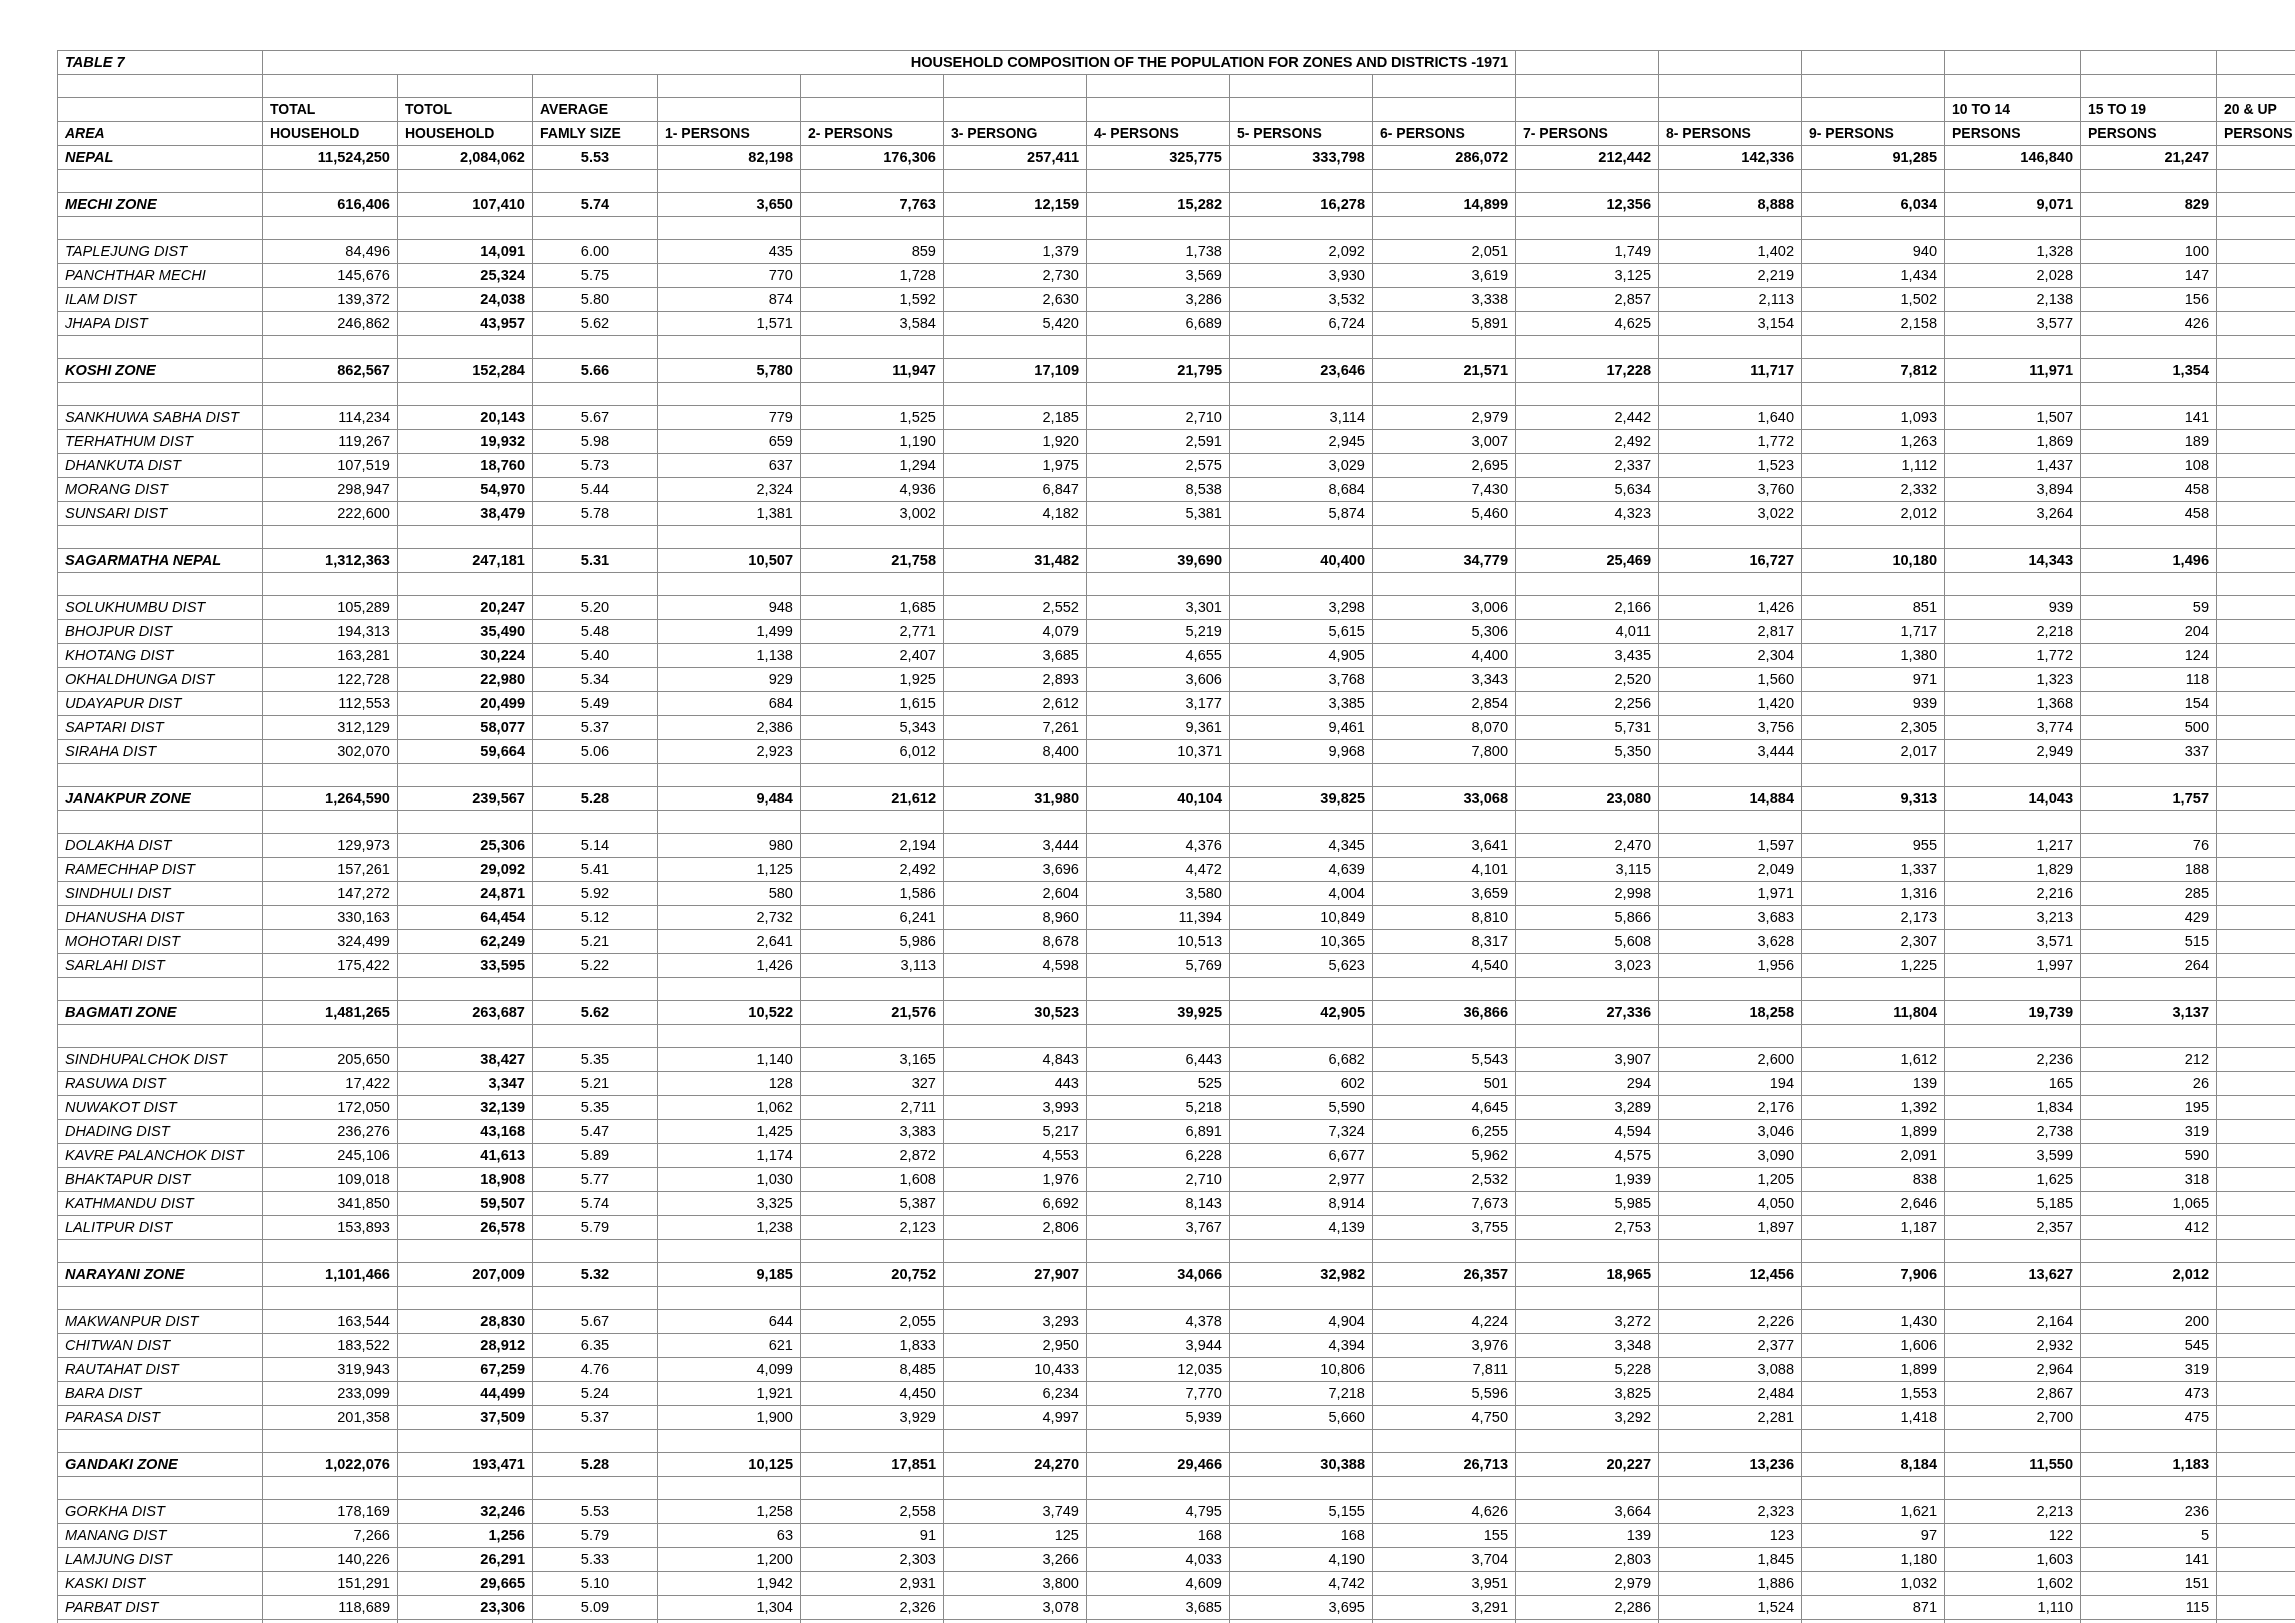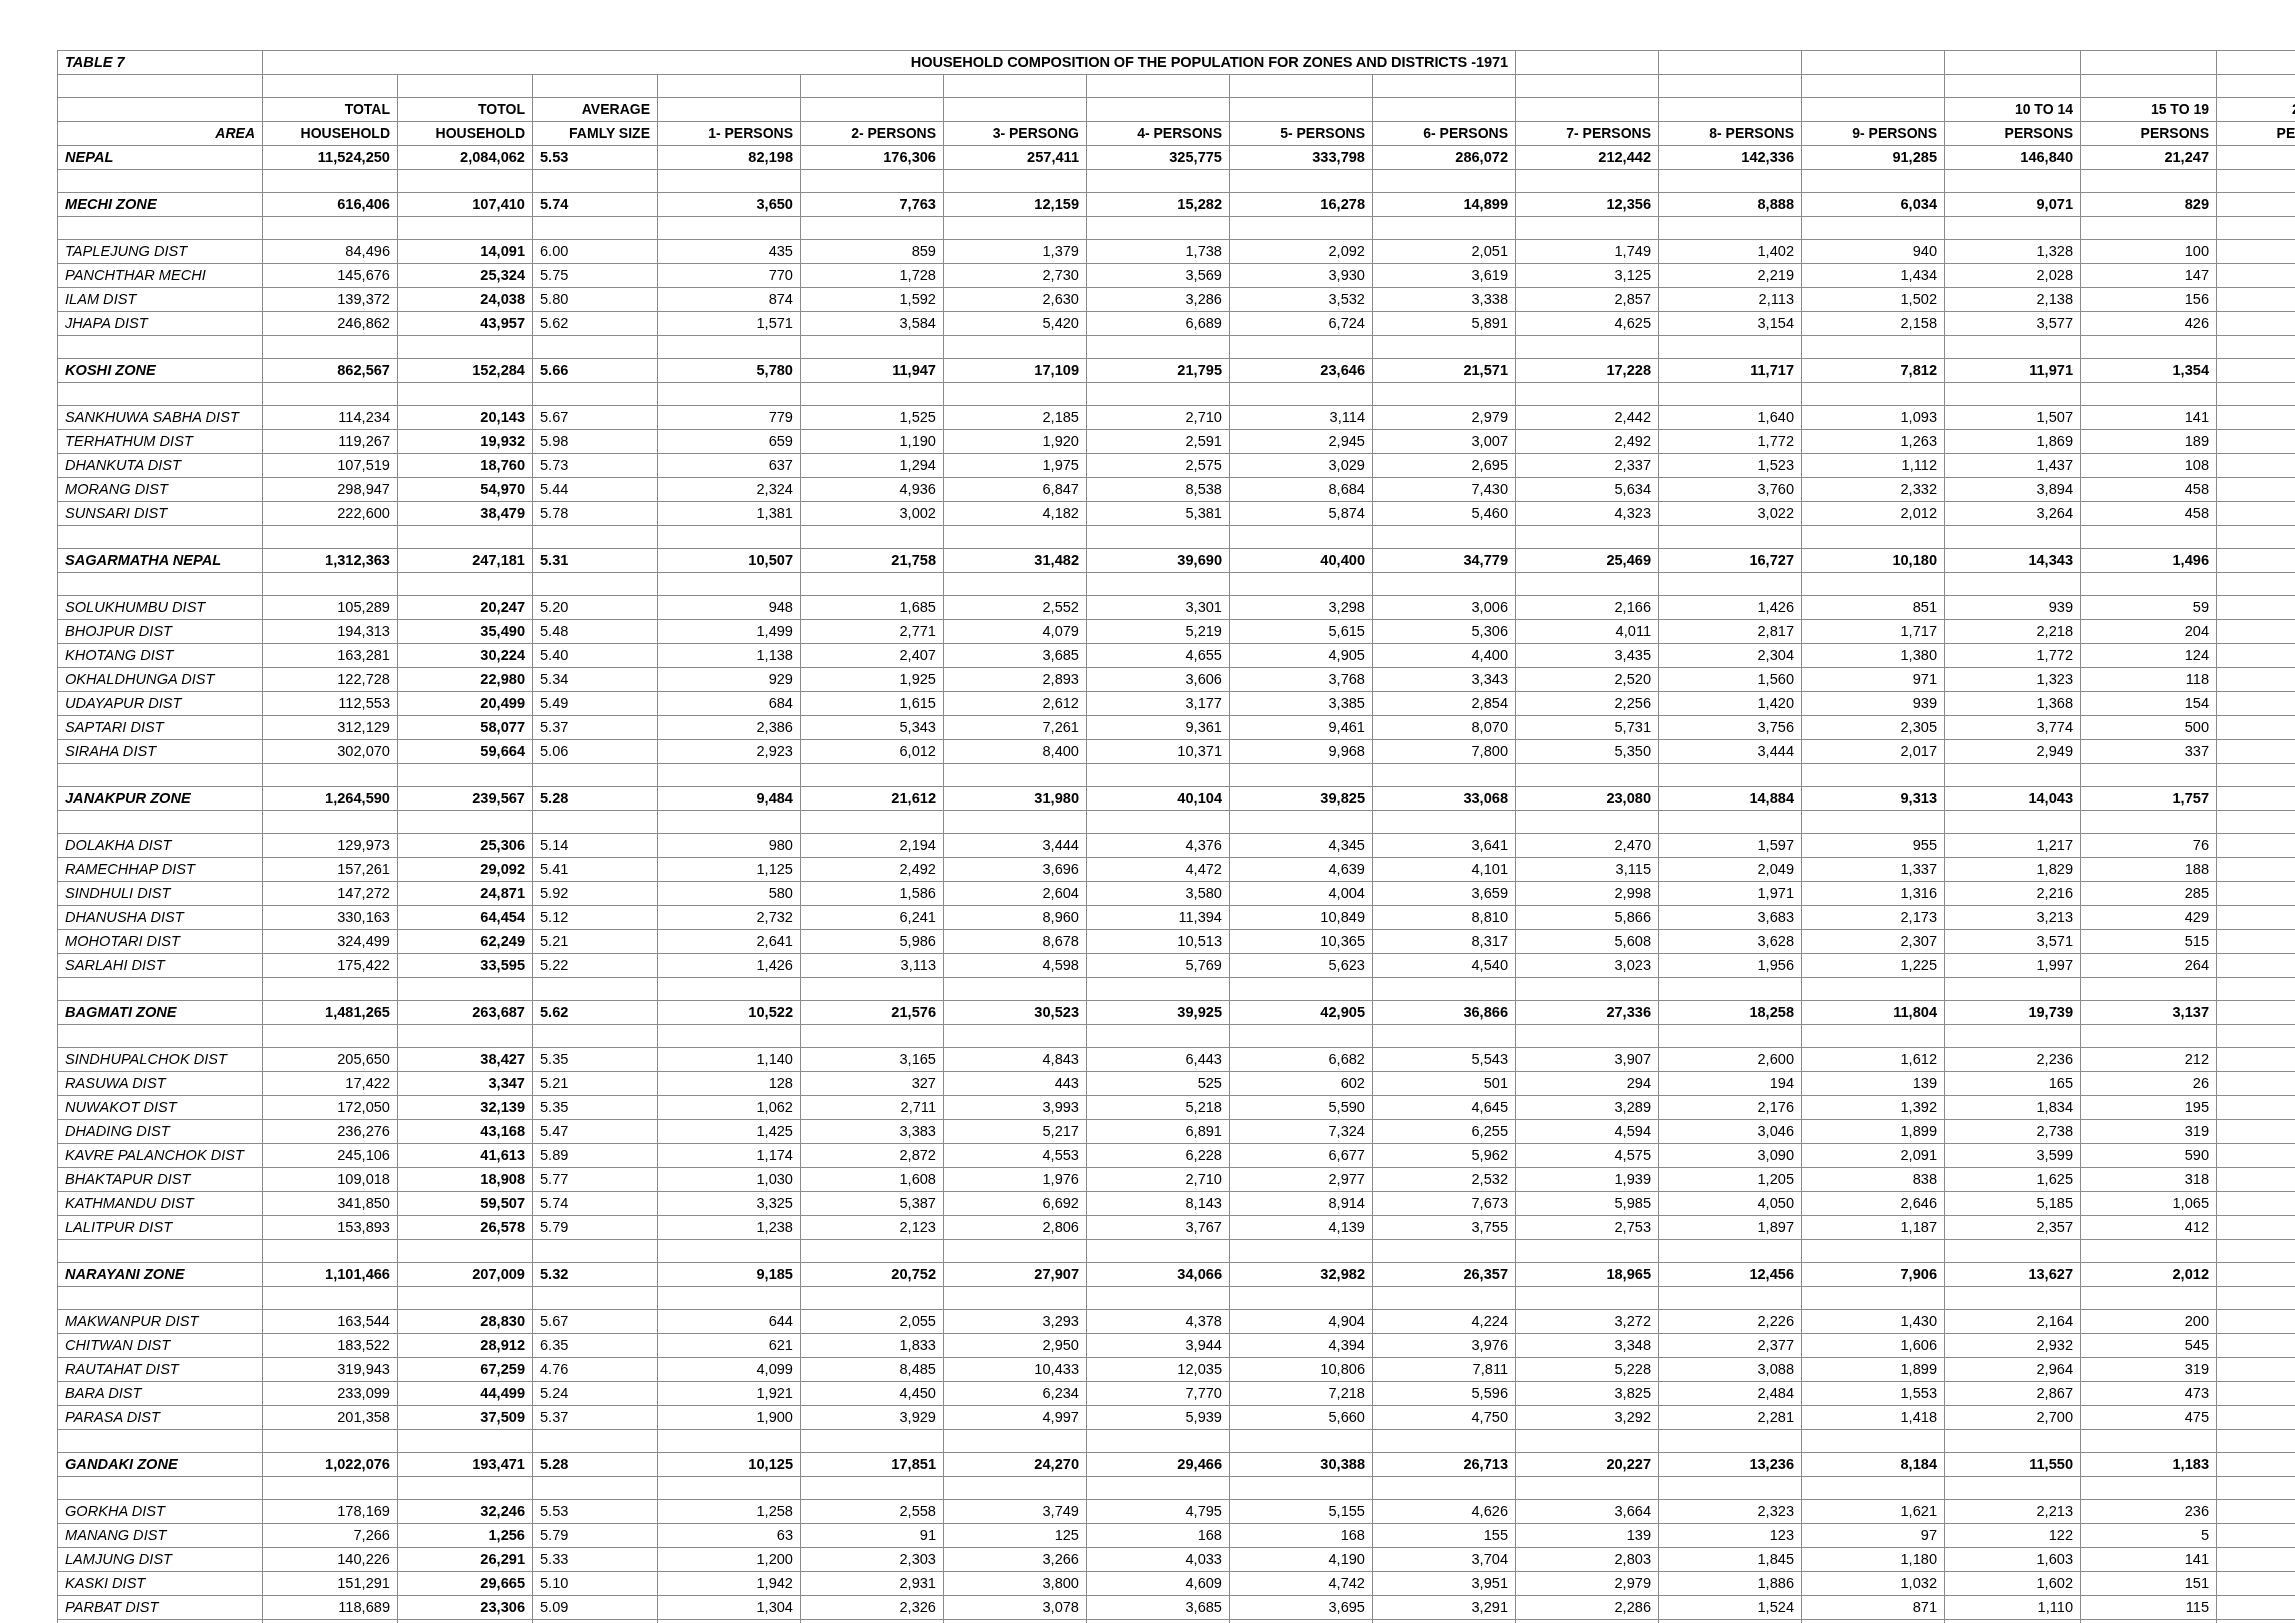--- a/index.html
+++ b/index.html
@@ -38,24 +38,24 @@
   }
   
   col.c-area   { width: 205px; }
   col.c-num    { width: 135px; }
   col.c-avg    { width: 125px; }
   col.c-p      { width: 143px; }
   col.c-psm    { width: 136px; }
 
   .lbl       { text-align: left; font-style: italic; }
   .val       { text-align: right; }
-  .ctr       { text-align: left; }
+  .ctr       { text-align: center; }
   .b         { font-weight: bold; }
   .indent    { padding-left: 14px; }
-  .hdr       { text-align: right; font-weight: bold; font-size: 14px; }
+  .hdr       { text-align: left; font-weight: bold; font-size: 14px; }
   .title     { text-align: right; font-weight: bold; font-size: 14.6px; letter-spacing: -0.1px; }
   .tablenum  { text-align: left; font-weight: bold; font-size: 14.6px; padding-left: 9.7px; font-style: italic;}
 </style>
 </head>
 <body>
 
 <div id="sheet">
   <table class="grid">
     <colgroup>
       <col class="c-area">

